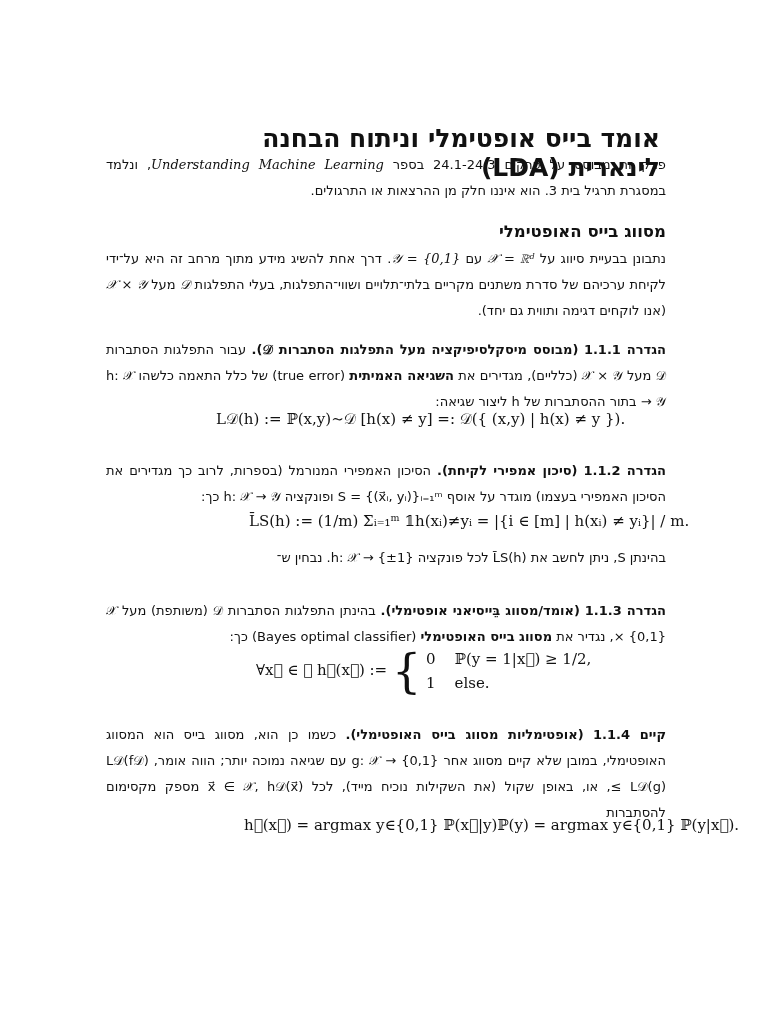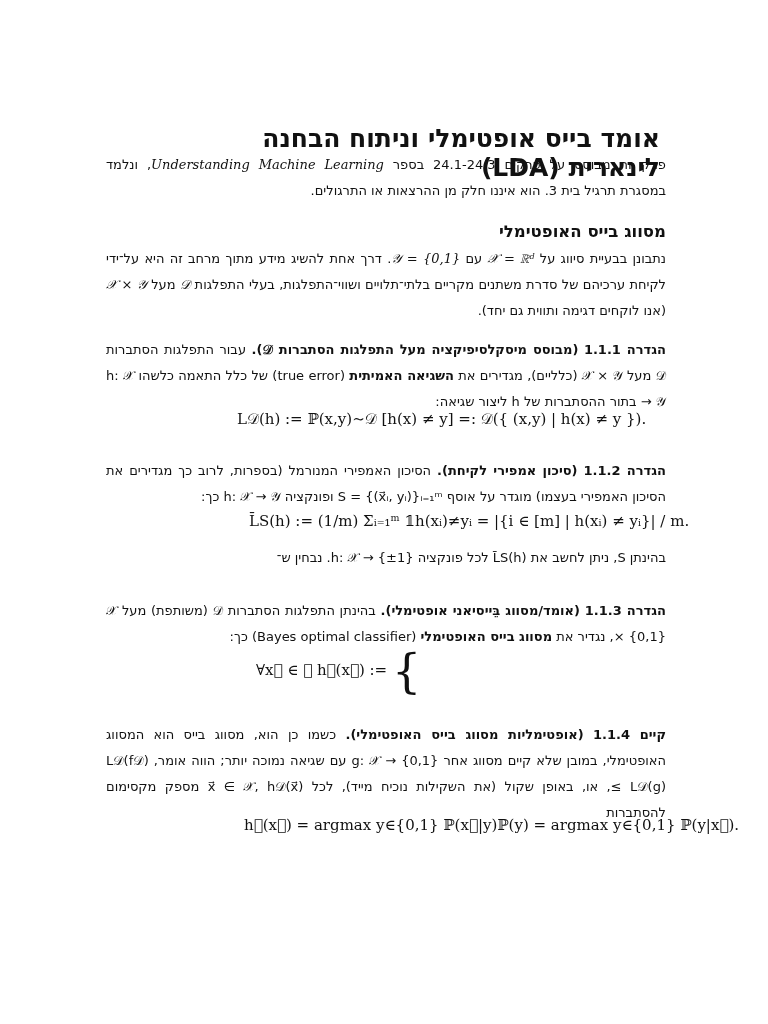--- a/index.html
+++ b/index.html
@@ -34,37 +34,39 @@
   <div class="h2">מסווג בייס האופטימלי</div>
 
   <div class="para" style="top:246px;">
     <span>נתבונן בבעיית סיווג על </span><span class="math">𝒳 = ℝᵈ</span><span> עם </span><span class="math">𝒴 = {0,1}</span><span>. דרך אחת להשיג מידע מתוך מרחב זה היא על־ידי לקיחת ערכיהם של סדרת משתנים מקריים בלתי־תלויים ושווי־התפלגות, בעלי התפלגות </span><span class="math">𝒟</span><span> מעל </span><span class="math">𝒳 × 𝒴</span><span> (אנו לוקחים דגימה ותווית גם יחד).</span>
   </div>
 
   <div class="para" style="top:337px;">
     <span class="b">הגדרה 1.1.1</span>
     <span class="b">(מבוסס מיסקלסיפיקציה מעל התפלגות הסתברות 𝒟).</span><span> עבור התפלגות הסתברות 𝒟 מעל 𝒳 × 𝒴 (כלליים), מגדירים את </span><span class="b">השגיאה האמיתית</span><span> (true error) של כלל התאמה כלשהו h: 𝒳 → 𝒴 בתור ההסתברות של h ליצור שגיאה:</span>
   </div>
-  <div class="eq" style="top:410px; left:237px;">L𝒟(h) := ℙ(x,y)∼𝒟 [h(x) ≠ y] =: 𝒟({ (x,y) | h(x) ≠ y }).</div>
+  <div class="eq" style="top:410px; left:216px;">L𝒟(h) := ℙ(x,y)∼𝒟 [h(x) ≠ y] =: 𝒟({ (x,y) | h(x) ≠ y }).</div>
 
   <div class="para" style="top:458px;">
     <span class="b">הגדרה 1.1.2</span>
     <span class="b">(סיכון אמפירי לקיחת).</span><span> הסיכון האמפירי המנורמל (בספרות, לרוב כך מגדירים את הסיכון האמפירי בעצמו) מוגדר על אוסף S = {(x⃗ᵢ, yᵢ)}ᵢ₌₁ᵐ ופונקציה h: 𝒳 → 𝒴 כך:</span>
   </div>
   <div class="eq" style="top:512px; left:232px;margin-left:17px;">L̄S(h) := (1/m) Σᵢ₌₁ᵐ 𝟙h(xᵢ)≠yᵢ = |{i ∈ [m] | h(xᵢ) ≠ yᵢ}| / m.</div>
   <div class="para" style="top:545px; left:106px; width:560px;">בהינתן S, ניתן לחשב את L̄S(h) לכל פונקציה h: 𝒳 → {±1}. נבחין ש־</div>
 
   <div class="para" style="top:598px;">
     <span class="b">הגדרה 1.1.3</span>
     <span class="b">(אומד/מסווג בֵּייסיאני אופטימלי).</span><span> בהינתן התפלגות הסתברות 𝒟 (משותפת) מעל 𝒳 × {0,1}, נגדיר את </span><span class="b">מסווג בייס האופטימלי</span><span> (Bayes optimal classifier) כך:</span>
   </div>
   <div class="eq" style="top:644px; left:256px;">
     <span>∀x⃗ ∈ 𝒳     h𝒟(x⃗) :=</span>
     <span class="brace">{</span>
     <span class="cases">
+      <span style="display:block"><span>0</span>&nbsp;&nbsp;&nbsp;&nbsp;<span>ℙ(y = 1|x⃗) ≥ 1/2,</span></span>
+      <span style="display:block"><span>1</span>&nbsp;&nbsp;&nbsp;&nbsp;<span>else.</span></span>
     </span>
   </div>
 
   <div class="para" style="top:722px;">
     <span class="b">קיים 1.1.4</span>
     <span class="b">(אופטימליות מסווג בייס האופטימלי).</span><span> כשמו כן הוא, מסווג בייס הוא המסווג האופטימלי, במובן שלא קיים מסווג אחר g: 𝒳 → {0,1} עם שגיאה נמוכה יותר; הווה אומר, L𝒟(f𝒟) ≤ L𝒟(g), או, באופן שקול (את השקילות נוכיח מייד), לכל x⃗ ∈ 𝒳, h𝒟(x⃗) מספק מקסימום להסתברות</span>
   </div>
   <div class="eq" style="top:816px; left:244px;">h𝒟(x⃗) = argmax y∈{0,1} ℙ(x⃗|y)ℙ(y) = argmax y∈{0,1} ℙ(y|x⃗).</div>
 
 </div>

